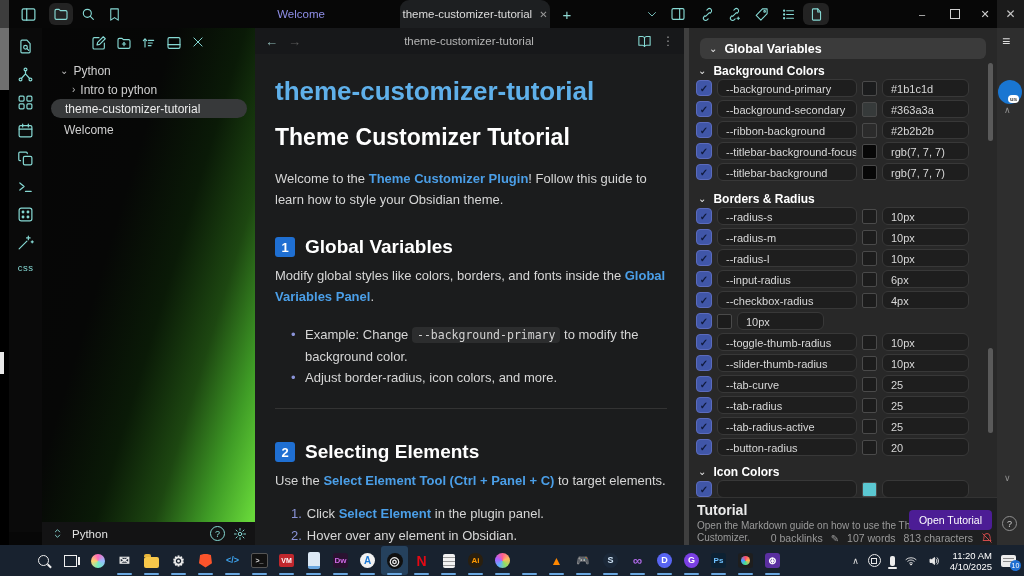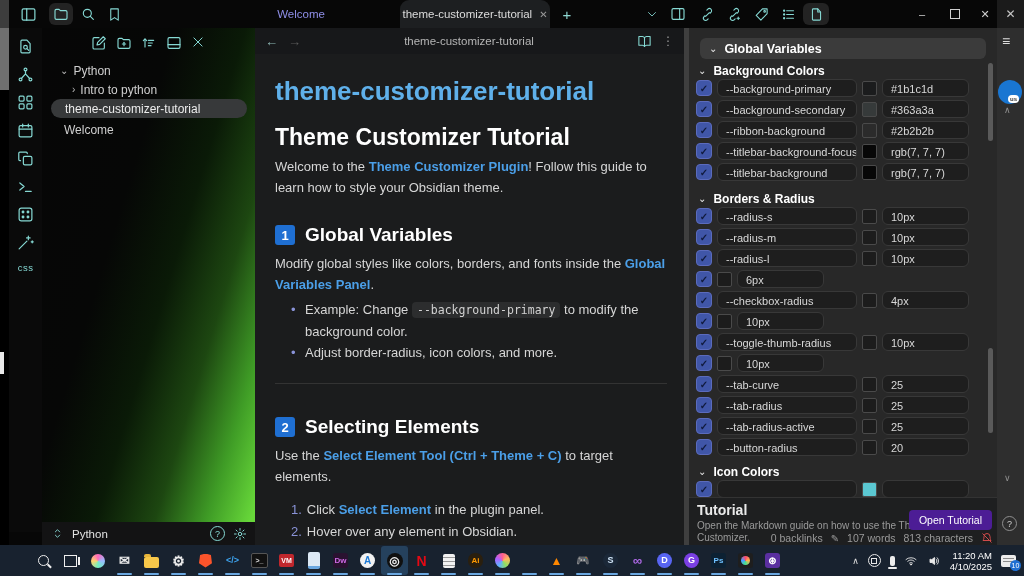--- a/index.html
+++ b/index.html
@@ -64,31 +64,31 @@
     font-size:9px;display:flex;align-items:center;justify-content:center;}
 
   
   .editor{left:246px;top:28px;width:429px;height:517px;background:#1b1c1d;}
   .enav{position:absolute;left:0;top:0;width:429px;height:26px;background:#17181a;
     display:flex;align-items:center;padding:0 10px;box-sizing:border-box;gap:10px;}
   .enav-arrow{font-size:13px;}
   .enav-title{flex:1;text-align:center;font-size:11.5px;color:#b5b5b5;}
   .content{position:absolute;left:20px;top:26px;width:392px;height:491px;overflow:hidden;}
   .inline-title{margin-top:22px;font-size:26px;font-weight:bold;color:#5fb0ea;line-height:30px;}
-  .content h1{margin:16px 0 4px 0;font-size:23px;font-weight:bold;color:#fff;line-height:30px;}
+  .content h1{margin:16px 0 16px 0;font-size:23px;font-weight:bold;color:#fff;line-height:30px;}
   .content p{margin:2px 0 0 0;font-size:13px;line-height:21px;color:#d6d6d6;}
   .mdlink{color:#4b9fe8;font-weight:bold;}
   .sec-head{margin-top:26px;display:flex;align-items:center;gap:10px;}
   .sec-badge{width:20px;height:20px;background:#1f6fd2;border-radius:3px;color:#fff;font-size:13px;
     font-weight:bold;display:flex;align-items:center;justify-content:center;}
   .sec-title{font-size:19px;font-weight:bold;color:#fff;}
   .sec-head+p{margin-top:7px;}
   .mdcode{font-family:"DejaVu Sans Mono",monospace;font-size:11.5px;background:#2c2d2e;border-radius:4px;
     padding:1px 5px;color:#d2d2d2;}
-  ul.mdul{margin:4px 0 0 0;padding-left:30px;list-style:none;}
+  ul.mdul{margin:17px 0 0 0;padding-left:30px;list-style:none;}
   ul.mdul li{font-size:13px;line-height:21px;color:#d6d6d6;position:relative;}
   ul.mdul li::before{content:"•";color:#8a93d8;position:absolute;left:-14px;}
   .mdhr{margin:20px 0 0 0;border:none;border-top:1px solid #333;}
   ol.mdol{margin:12px 0 0 0;padding-left:16px;list-style:none;}
   ol.mdol li{font-size:13px;line-height:22px;color:#d6d6d6;}
   .olnum{color:#8a93d8;margin-right:5px;}
   .divider{left:675px;top:28px;width:5px;height:517px;background:#3f3f3f;}
 
   
   .panel{left:680px;top:28px;width:308px;height:517px;background:#282828;overflow:hidden;}
@@ -436,21 +436,21 @@
           <li><span>Example: Change </span><span class="mdcode">--background-primary</span><span> to modify the background color.</span></li>
           <li><span>Adjust border-radius, icon colors, and more.</span></li>
         </ul>
 
         <hr class="mdhr">
 
         <div class="sec-head" style="margin-top:32px">
           <span class="sec-badge">2</span>
           <span class="sec-title">Selecting Elements</span>
         </div>
-        <p><span>Use the </span><span class="mdlink">Select Element Tool (Ctrl + Theme + C)</span><span> to target elements.</span></p>
+        <p><span>Use the </span><span class="mdlink">Select Element Tool (Ctrl + Panel + C)</span><span> to target elements.</span></p>
         <ol class="mdol">
 
             <li><span class="olnum">1.</span><span>Click </span><span class="mdlink">Select Element</span><span> in the plugin panel.</span></li>
 
             <li><span class="olnum">2.</span><span>Hover over any element in Obsidian.</span><span class="mdlink"></span><span></span></li>
 
             <li><span class="olnum">3.</span><span>Click to select it and apply custom styles.</span><span class="mdlink"></span><span></span></li>
           </ol>
       </div>
     </div>
@@ -529,20 +529,21 @@
 
             <div class="var-row">
               <span class="cb">✓</span>
               <span class="vfield vname">--radius-l</span>
               <span class="vswatch"></span>
               <span class="vfield vvalue">10px</span>
             </div>
 
             <div class="var-row">
               <span class="cb">✓</span>
+              <span class="vfield vname">--input-radius</span>
               <span class="vswatch"></span>
               <span class="vfield vvalue">6px</span>
             </div>
 
             <div class="var-row">
               <span class="cb">✓</span>
               <span class="vfield vname">--checkbox-radius</span>
               <span class="vswatch"></span>
               <span class="vfield vvalue">4px</span>
             </div>
@@ -555,20 +556,21 @@
 
             <div class="var-row">
               <span class="cb">✓</span>
               <span class="vfield vname">--toggle-thumb-radius</span>
               <span class="vswatch"></span>
               <span class="vfield vvalue">10px</span>
             </div>
 
             <div class="var-row">
               <span class="cb">✓</span>
+              <span class="vfield vname">--slider-thumb-radius</span>
               <span class="vswatch"></span>
               <span class="vfield vvalue">10px</span>
             </div>
 
             <div class="var-row">
               <span class="cb">✓</span>
               <span class="vfield vname">--tab-curve</span>
               <span class="vswatch"></span>
               <span class="vfield vvalue">25</span>
             </div>

